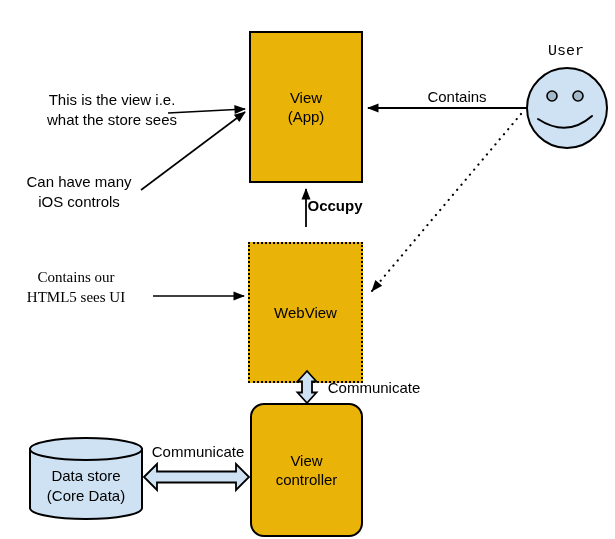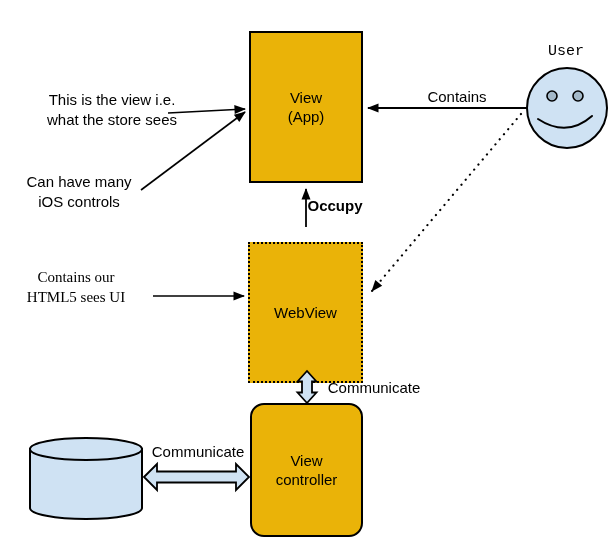--- a/index.html
+++ b/index.html
@@ -99,14 +99,18 @@
     <span class="ln">Contains our</span>
     <span class="ln">HTML5 sees UI</span>
   </div>
 
   <div class="label lbl-interact">Contains</div>
   <div class="label lbl-occupy">Occupy</div>
   <div class="label lbl-comm-v">Communicate</div>
   <div class="label lbl-comm-h">Communicate</div>
   <div class="label lbl-user">User</div>
 
+  <div class="label lbl-datastore">
+    <span class="ln">Data store</span>
+    <span class="ln">(Core Data)</span>
+  </div>
 
 </div>
 
 </body></html>

